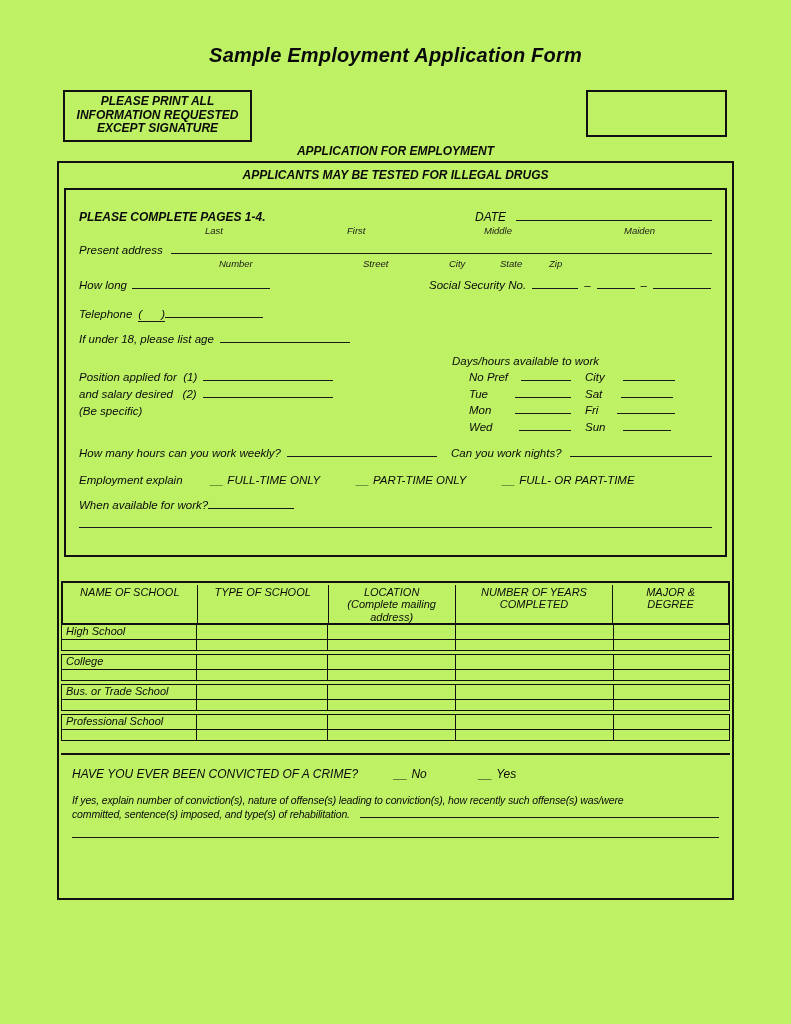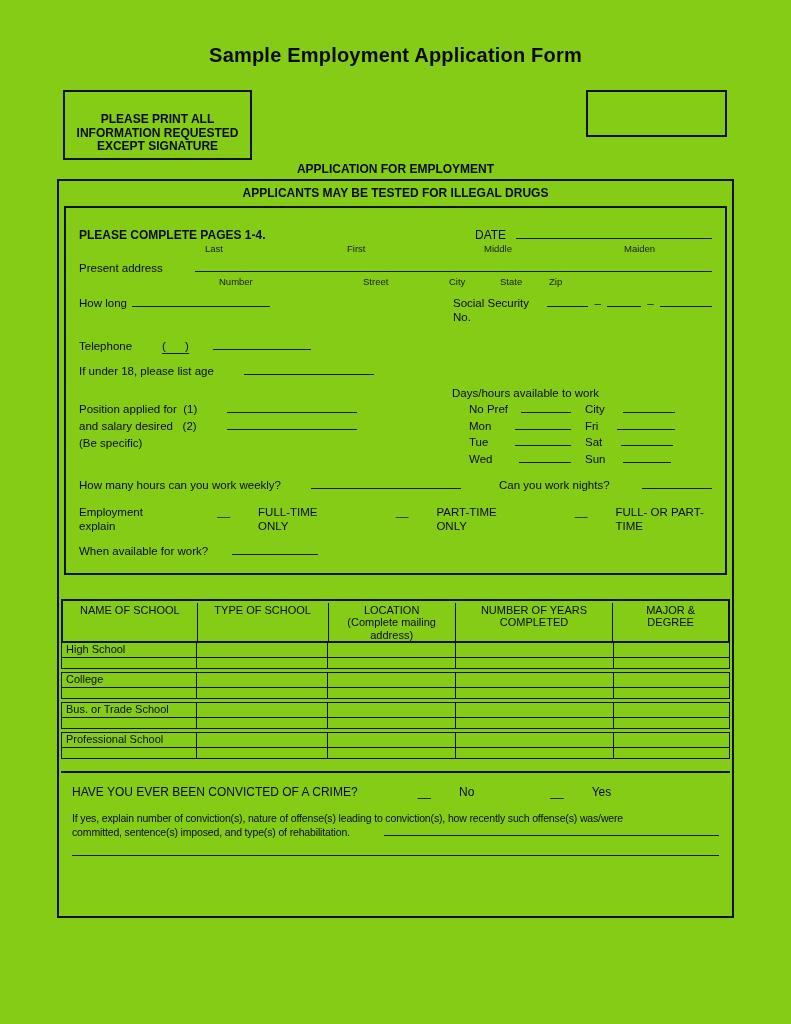--- a/index.html
+++ b/index.html
@@ -1,41 +1,41 @@
 <!DOCTYPE html>
 <html><head>
 <meta charset="utf-8">
 <style>
   * { box-sizing: border-box; }
   html, body { margin: 0; padding: 0; background: #fff; }
   .page {
     width: 791px; height: 1024px; margin: 0 auto; position: relative;
-    background: #84cc16; color: #0a0a0a;
+    background: #bef264; color: #0a0a0a;
     font-family: "Liberation Sans", "DejaVu Sans", sans-serif;
-    font-size: 11.5px; overflow: hidden;
+    font-size: 11.5px; overflow: hidden; font-style: italic;
   }
   .b { font-weight: bold; }
   .pre { white-space: pre; }
   .title { margin-top: 44px; text-align: center; font-size: 20px; font-weight: bold; letter-spacing: .2px; }
 
   .boxes { margin: 23px 64px 0 63px; display: flex; justify-content: space-between; align-items: flex-start; }
   .notice-box {
     width: 189px; border: 2px solid #111; text-align: center;
-    font-weight: bold; font-size: 12px; line-height: 13.5px; padding: 21px 0 4px;
+    font-weight: bold; font-size: 12px; line-height: 13.5px; padding: 3px 0 4px;
   }
   .blank-box { width: 141px; height: 47px; border: 2px solid #111; }
 
   .subtitle { margin-top: 2px; text-align: center; font-weight: bold; font-size: 12px; }
 
   .outer-box { margin: 3px 57px 0; height: 739px; border: 2px solid #111; padding: 0 2px; }
   .drug-notice { margin-top: 5px; text-align: center; font-weight: bold; font-size: 12px; }
 
   .inner-box { margin: 6px 3px 0; height: 369px; border: 2px solid #111; padding: 10px 13px 6px; overflow: hidden; }
 
-  .frow { display: flex; align-items: baseline; line-height: 14px; gap: 24px; }
+  .frow { display: flex; align-items: baseline; line-height: 14px; }
   .line { display: inline-block; height: 4px; border-bottom: 1.2px solid #1a1a1a; }
   .grow { flex: 1; }
   .subrow { position: relative; height: 13px; font-size: 9.5px; color: #1a1a1a; }
   .subrow span { position: absolute; top: 1px; }
   .dash { margin: 0 6px; }
   .ulined { border-bottom: 1.2px solid #1a1a1a; }
 
   .two-col { display: flex; margin-top: 8px; }
   .left-col { width: 373px; }
   .right-col { flex: 1; }
@@ -159,30 +159,30 @@
         </div>
         <div class="right-col">
           <div style="line-height:14px">Days/hours available to work</div>
           <div class="dayrow">
             <span class="dlbl1">No Pref</span>
             <span class="line" style="width:50px;margin-left:6px"></span>
             <span class="dlbl2">City</span>
             <span class="line" style="width:52px;margin-left:6px"></span>
           </div>
           <div class="dayrow">
+            <span class="dlbl1">Tue</span>
+            <span class="line" style="width:56px"></span>
+            <span class="dlbl2">Sat</span>
+            <span class="line" style="width:52px;margin-left:4px"></span>
+          </div>
+          <div class="dayrow">
             <span class="dlbl1">Mon</span>
             <span class="line" style="width:56px"></span>
             <span class="dlbl2">Fri</span>
             <span class="line" style="width:58px"></span>
-          </div>
-          <div class="dayrow">
-            <span class="dlbl1">Tue</span>
-            <span class="line" style="width:56px"></span>
-            <span class="dlbl2">Sat</span>
-            <span class="line" style="width:52px;margin-left:4px"></span>
           </div>
           <div class="dayrow">
             <span class="dlbl1">Wed</span>
             <span class="line" style="width:52px;margin-left:4px"></span>
             <span class="dlbl2">Sun</span>
             <span class="line" style="width:48px;margin-left:6px"></span>
           </div>
         </div>
       </div>
 

